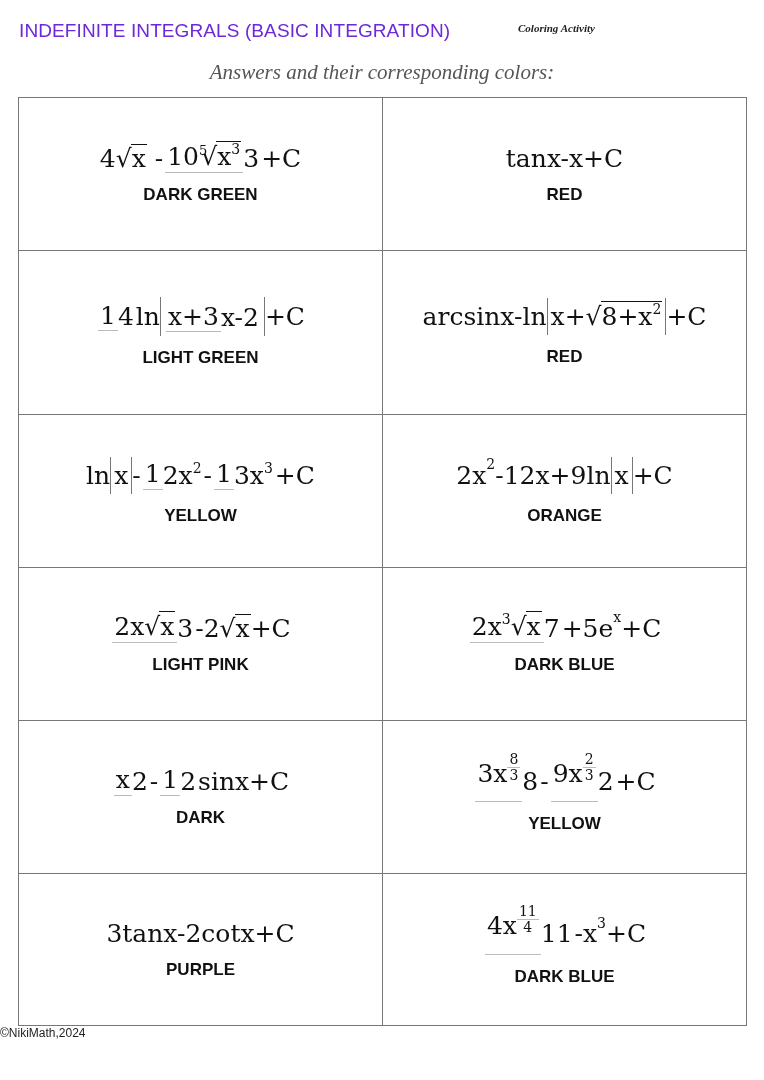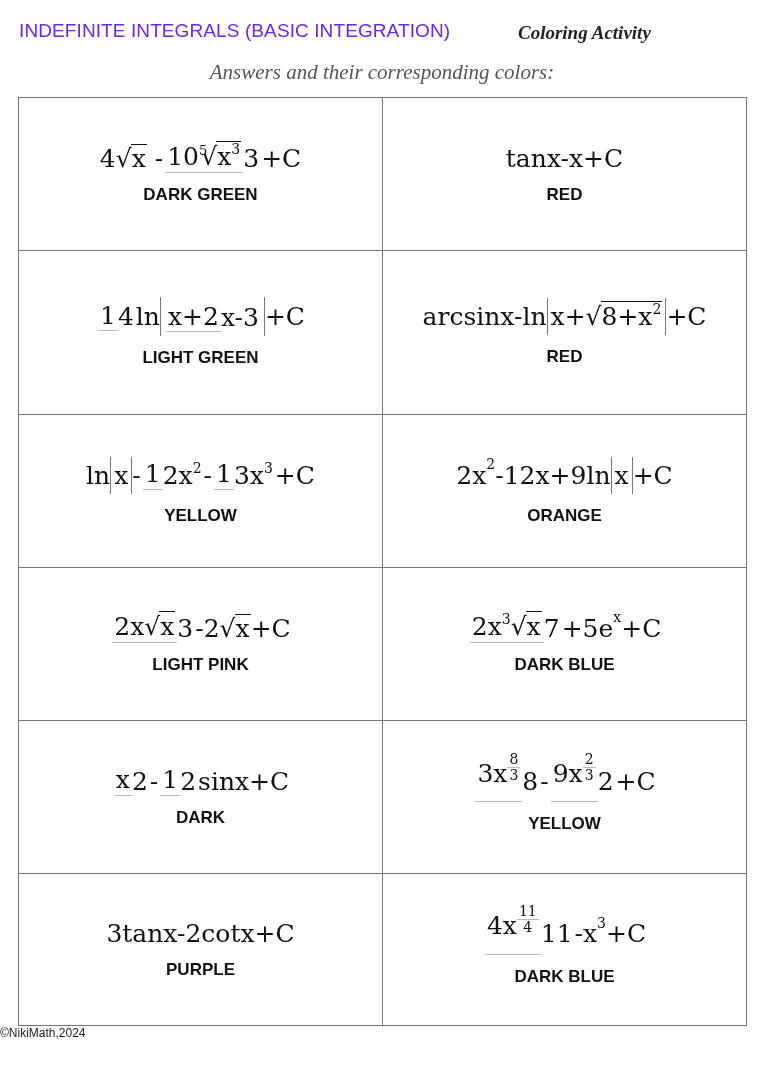--- a/index.html
+++ b/index.html
@@ -1,18 +1,18 @@
 <!DOCTYPE html>
 <html><head>
 <meta charset="utf-8">
 <style>
   html, body { margin:0; padding:0; background:#ffffff; }
   body { width:764px; height:1080px; position:relative; overflow:hidden; color:#111; font-family:"Liberation Sans", sans-serif; }
   .title { position:absolute; left:19px; top:20px; font-size:19px; letter-spacing:0.1px; color:#6d28d9; }
-  .activity { position:absolute; left:518px; top:22px; font-family:"Liberation Serif", serif; font-style:italic; font-weight:bold; font-size:19px; color:#222; }
+  .activity { position:absolute; left:518px; top:22px; font-family:"Liberation Serif", serif; font-style:italic; font-weight:bold; font-size:11px; color:#222; }
   .subtitle { position:absolute; left:0; width:764px; top:60px; text-align:center; font-family:"Liberation Serif", serif; font-style:italic; font-size:21px; color:#555; }
   table.grid { position:absolute; left:18px; top:97px; width:729px; border-collapse:collapse; table-layout:fixed; }
   table.grid td { border:1px solid #777; text-align:center; vertical-align:middle; padding:0; }
   .expr { font-family:"DejaVu Serif", "Liberation Serif", serif; font-size:25px; color:#111; display:inline-flex; align-items:center; justify-content:center; white-space:nowrap; }
   .color-label { font-family:"Liberation Sans", sans-serif; font-weight:bold; font-size:17px; color:#111; margin-top:12px; }
   .frac { display:inline-flex; flex-direction:row; align-items:center; vertical-align:middle; margin:0 2px; }
   .frac .num { border-bottom:1px solid #bbb; padding:0 2px 1px; line-height:1.1; }
   .frac .den { padding-top:1px; line-height:1.1; }
   .sup { font-size:14px; position:relative; top:-11px; }
   .sqrt { border-top:1.5px solid #111; padding:0 1px; margin-left:-1px; line-height:1.1; }
@@ -49,22 +49,22 @@
   </tr>
   <tr style="height:164px">
     <td>
       <div class="expr">
         <span class="frac">
               <span class="num">1</span>
               <span class="den">4</span>
             </span>
         <span>ln</span>
         <span class="abs"><span class="frac">
-                <span class="num">x+2</span>
-                <span class="den">x-3</span>
+                <span class="num">x+3</span>
+                <span class="den">x-2</span>
               </span></span>
         <span>+C</span>
       </div>
       <div class="color-label">LIGHT GREEN</div>
     </td>
     <td>
       <div class="expr">
         <span>arcsinx-ln</span>
         <span class="abs"><span>x+</span>√<span class="sqrt"><span>8+x</span><span class="sup">2</span></span></span>
         <span>+C</span>

